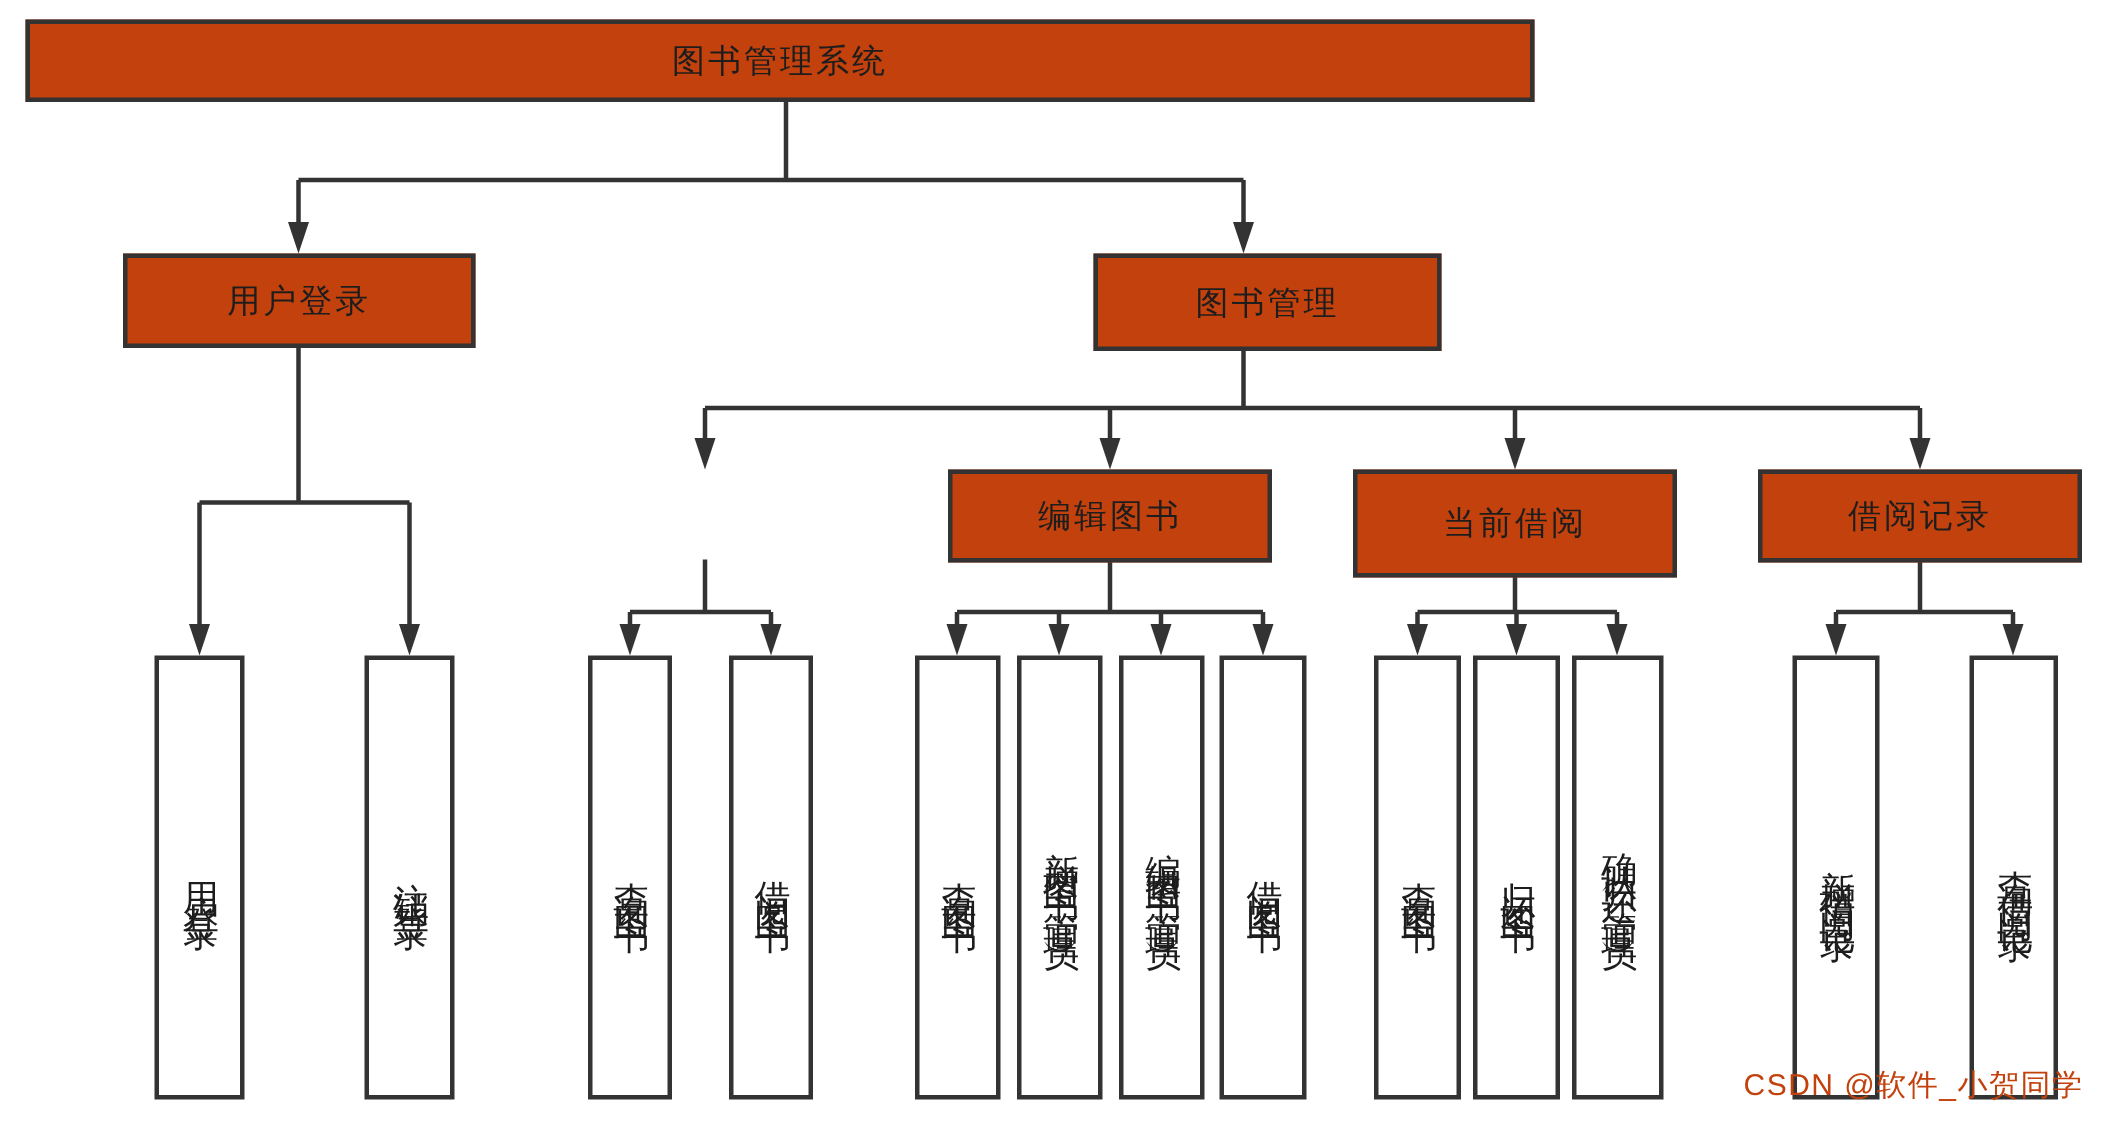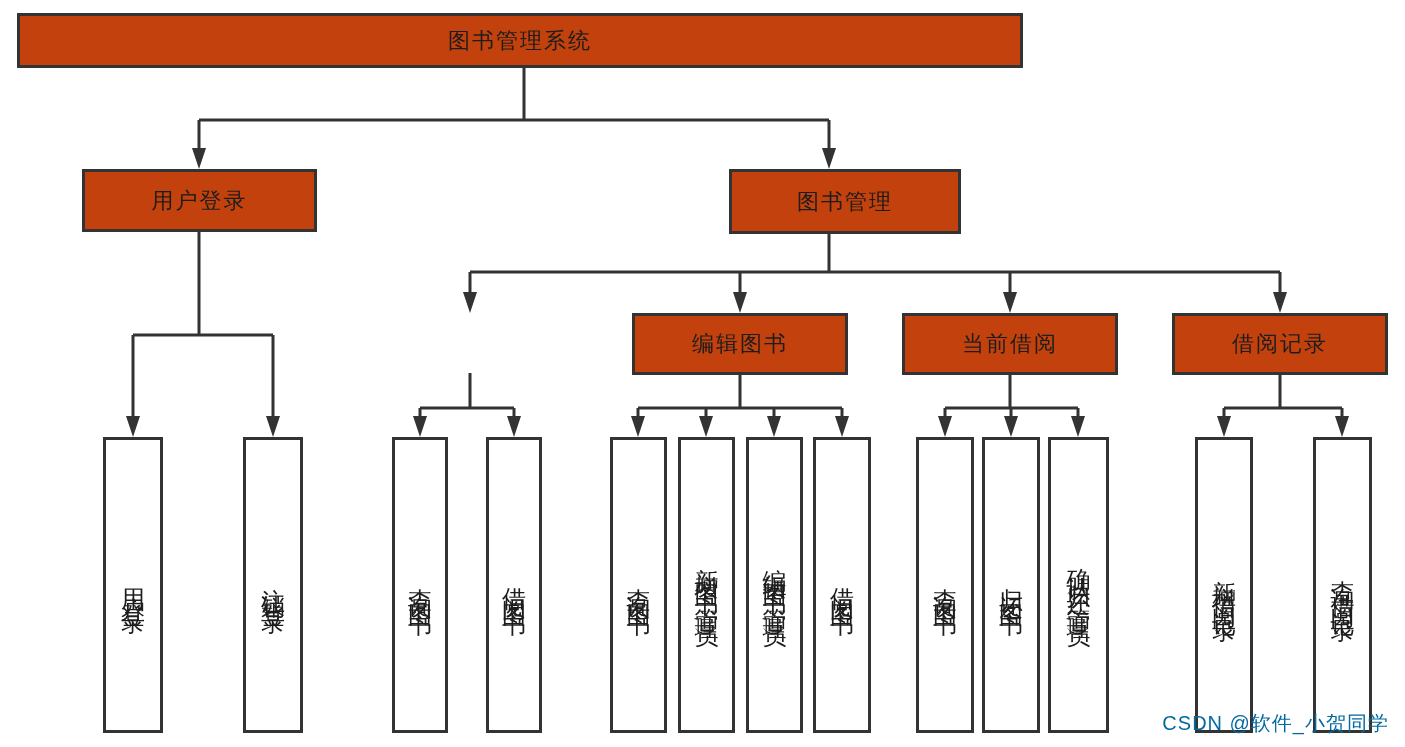--- a/index.html
+++ b/index.html
@@ -51,21 +51,21 @@
     font-size: 24px;
     letter-spacing: 8px;
     line-height: 1;
     color: #1d1d1d;
   }
   .watermark {
     position: absolute;
     right: 16px;
     top: 710px;
     font-size: 20px;
-    color: #0369a1;
+    color: #c2410c;
     letter-spacing: 1px;
     white-space: nowrap;
     z-index: 5;
   }
 </style>
 </head>
 <body>
 
 <div class="canvas">
 
@@ -118,21 +118,21 @@
     <polygon points="1217,416 1231,416 1224,437" fill="#333333"></polygon>
     <polygon points="1335,416 1349,416 1342,437" fill="#333333"></polygon>
   </svg>
 
   <div class="node" style="left:17px; top:13px; width:1006px; height:55px;">图书管理系统</div>
 
   <div class="node" style="left:82px; top:169px; width:235px; height:63px;">用户登录</div>
   <div class="node" style="left:713px; top:169px; width:232px; height:65px;margin-left:16px;">图书管理</div>
 
   <div class="node" style="left:632px; top:313px; width:216px; height:62px;">编辑图书</div>
-  <div class="node" style="left:902px; top:313px; width:216px; height:62px;">当前借阅</div>
+  <div class="node" style="left:902px; top:313px; width:216px; height:72px;">当前借阅</div>
   <div class="node" style="left:1172px; top:313px; width:216px; height:62px;">借阅记录</div>
 
   <div class="leaf" style="left:103px; top:437px; width:60px; height:296px;">
     <span class="vtext">用户登录</span>
   </div>
   <div class="leaf" style="left:243px; top:437px; width:60px; height:296px;">
     <span class="vtext">注销登录</span>
   </div>
 
   <div class="leaf" style="left:392px; top:437px; width:56px; height:296px;">

